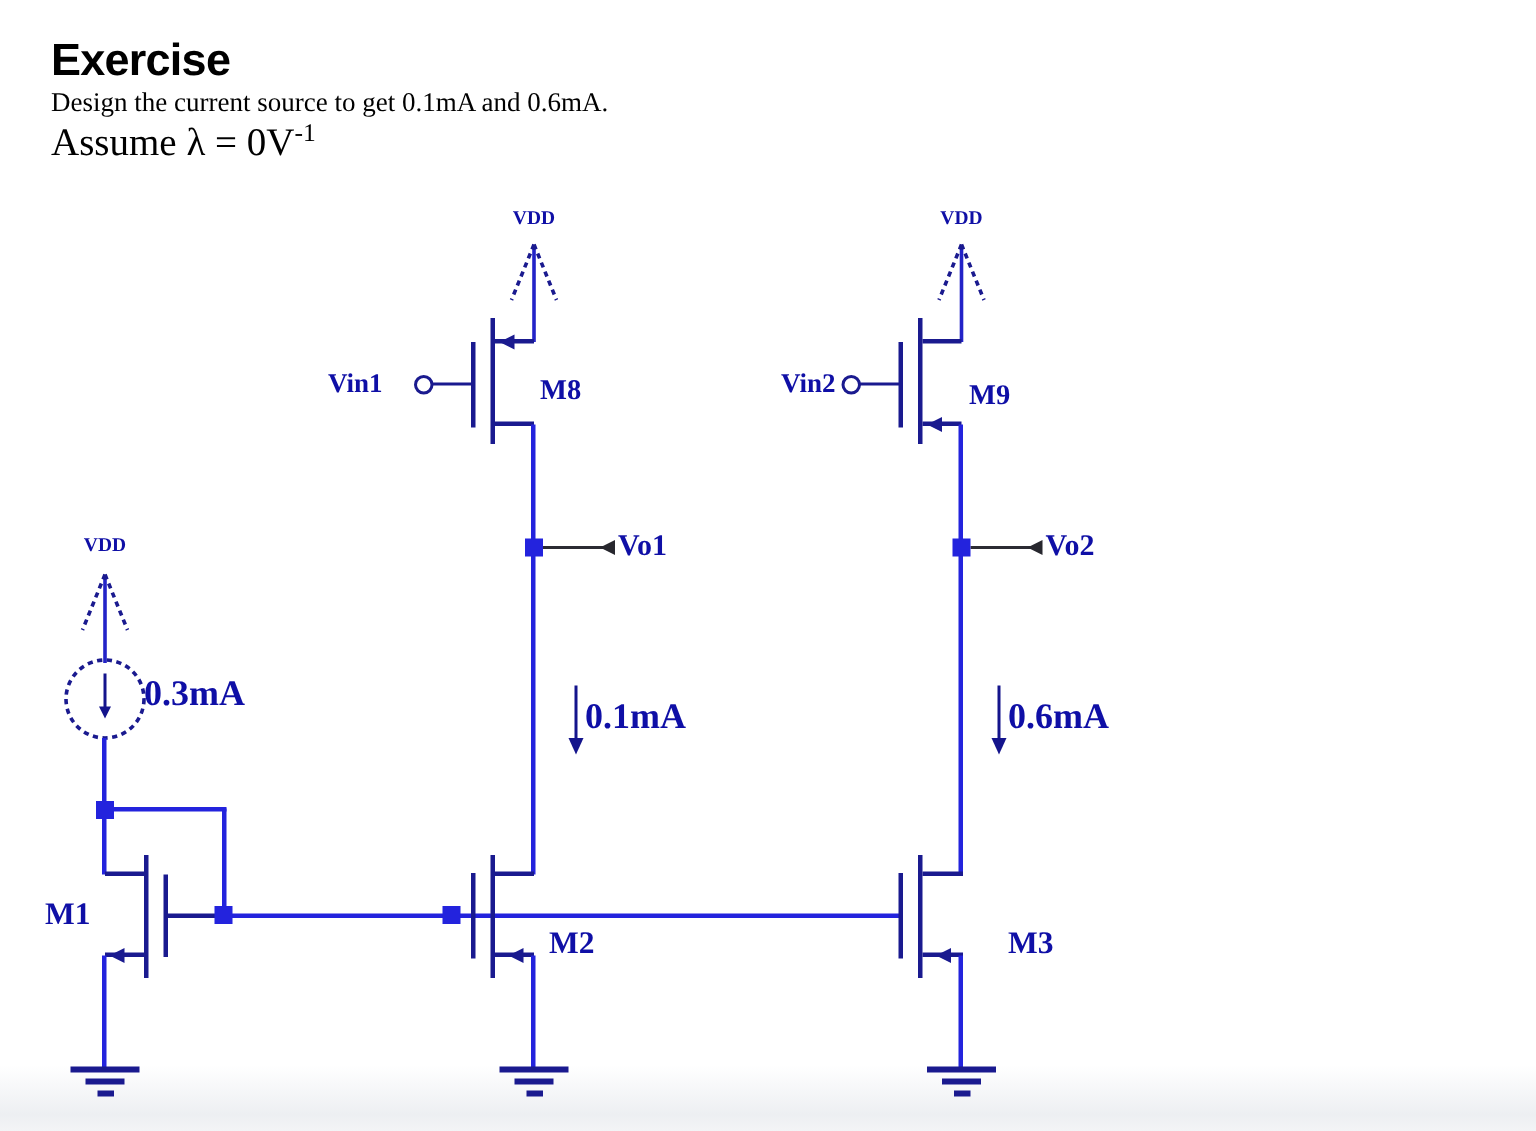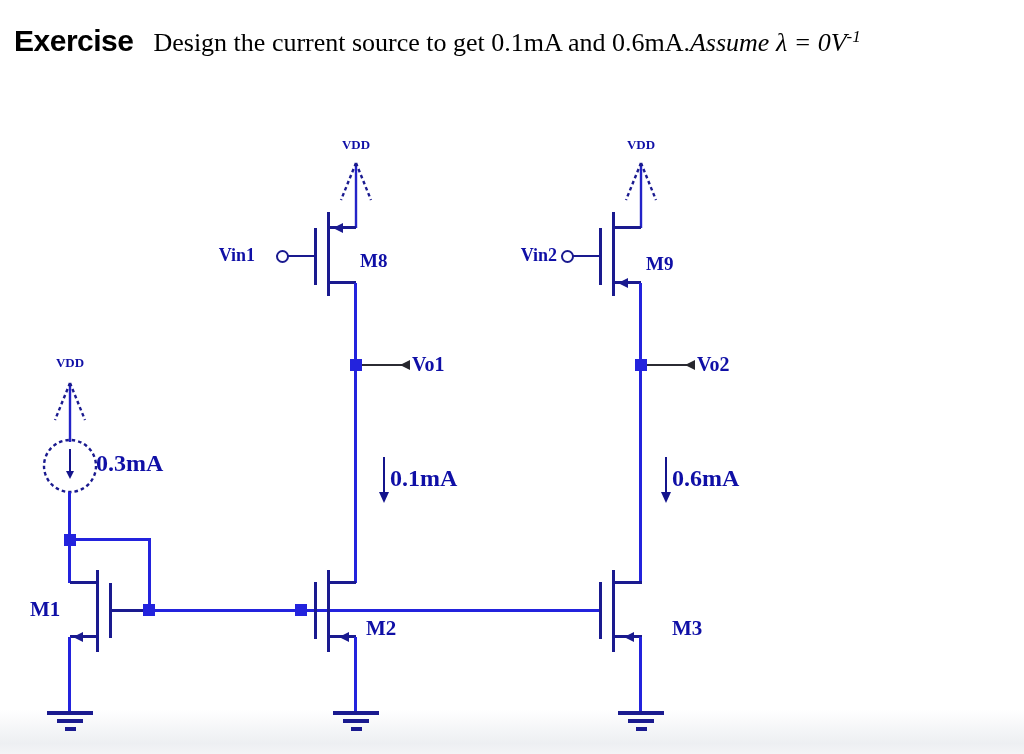--- a/index.html
+++ b/index.html
@@ -1,24 +1,24 @@
 <!DOCTYPE html>
 <html><head>
 <meta charset="utf-8">
 <style>
   html,body{margin:0;padding:0;background:#fff;}
   #stage{
     position:relative;width:1024px;height:754px;background:#ffffff;
     overflow:hidden;font-family:"Liberation Serif",serif;
   }
   
-  #title{position:absolute;left:14px;top:24px;display:flex;align-items:baseline;white-space:nowrap;}
+  #title{position:absolute;left:14px;top:24px;display:flex;align-items:baseline;white-space:nowrap;flex-direction:column;}
   .ex{font-family:"Liberation Sans",sans-serif;font-weight:bold;font-size:30px;color:#000;letter-spacing:-0.5px;}
-  .ttl{font-family:"Liberation Serif",serif;font-size:26px;color:#000;margin-left:20px;}
-  .ttl2{font-family:"Liberation Serif",serif;font-size:26px;color:#000;font-style:italic;}
+  .ttl{font-family:"Liberation Serif",serif;font-size:18px;color:#000;margin-left:20px;}
+  .ttl2{font-family:"Liberation Serif",serif;font-size:26px;color:#000;}
   .ttl2 sup{font-size:17px;vertical-align:9px;letter-spacing:0;}
   
   .wire{position:absolute;background:#2323dd;z-index:2;}
   .sym{position:absolute;background:#1a1a8f;z-index:2;}
   .dark{position:absolute;background:#2b2b33;z-index:2;}
   .node{position:absolute;width:12px;height:12px;background:#2323dd;z-index:3;}
   .gcirc{position:absolute;width:9px;height:9px;border:2px solid #1a1a8f;border-radius:50%;background:#fff;z-index:3;}
   .tri-left{position:absolute;width:0;height:0;border-top:5px solid transparent;border-bottom:5px solid transparent;border-right:10px solid #1a1a8f;z-index:3;}
   .tri-left-dark{position:absolute;width:0;height:0;border-top:5px solid transparent;border-bottom:5px solid transparent;border-right:10px solid #27272e;z-index:3;}
   .tri-down{position:absolute;width:0;height:0;border-left:5px solid transparent;border-right:5px solid transparent;border-top:11px solid #14148c;z-index:3;}

